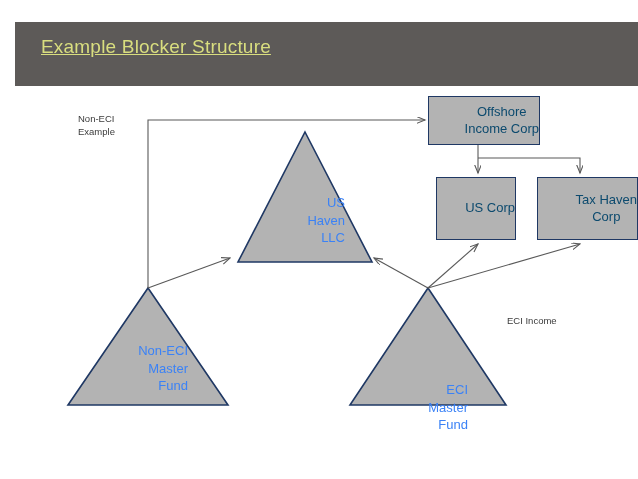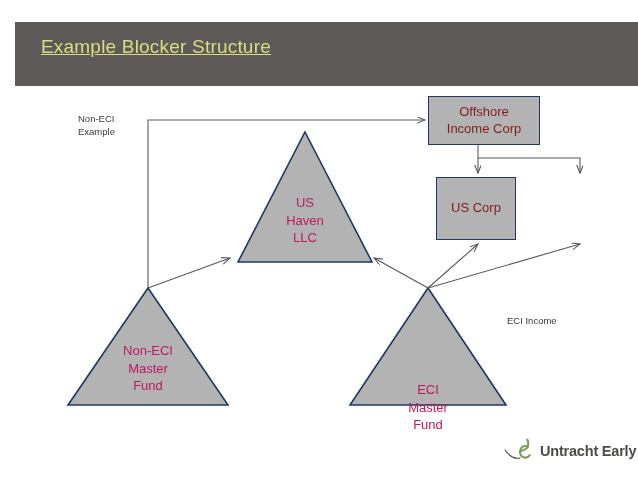--- a/index.html
+++ b/index.html
@@ -48,23 +48,23 @@
   }
 
   
   .node-box {
     position: absolute;
     background: #b3b3b3;
     border: 1.6px solid #1f3864;
     box-sizing: border-box;
     display: flex;
     align-items: center;
-    justify-content: center;
+    justify-content: flex-end;
     text-align: center;
-    color: #7f1d1d;
+    color: #0c4a6e;
     font-size: 13px;
     line-height: 1.25;
   }
   #box-offshore-feeder {
     left: 428px;
     top: 96px;
     width: 112px;
     height: 49px;
   }
   #box-us-corp {
@@ -76,22 +76,22 @@
   #box-tax-haven {
     left: 537px;
     top: 177px;
     width: 101px;
     height: 63px;
   }
 
   
   .tri-label {
     position: absolute;
-    text-align: center;
-    color: #be185d;
+    text-align: right;
+    color: #3b82f6;
     font-size: 13px;
     line-height: 1.35;
     pointer-events: none;
   }
   #label-us-feeder {
     left: 265px;
     top: 194px;
     width: 80px;
   }
   #label-noneci-fund {
@@ -186,20 +186,26 @@
     <span>
       <span>Offshore</span><br>
       <span>Income Corp</span>
     </span>
   </div>
 
   <div class="node-box" id="box-us-corp">
     <span>US Corp</span>
   </div>
 
+  <div class="node-box" id="box-tax-haven">
+    <span>
+      <span>Tax Haven</span><br>
+      <span>Corp</span>
+    </span>
+  </div>
 
   <div class="tri-label" id="label-us-feeder">
     <span>US</span><br>
     <span>Haven</span><br>
     <span>LLC</span>
   </div>
 
   <div class="tri-label" id="label-noneci-fund">
     <span>Non-ECI</span><br>
     <span>Master</span><br>
@@ -214,24 +220,14 @@
 
   <div class="annotation" id="ann-non-eci-income">
     <span>Non-ECI</span><br>
     <span>Example</span>
   </div>
 
   <div class="annotation" id="ann-eci-income">
     <span>ECI Income</span>
   </div>
 
-  <div id="logo">
-    <svg id="logo-mark" viewBox="0 0 36 26" xmlns="http://www.w3.org/2000/svg">
-      <path d="M2,12 C7,19 12,21 17,20" fill="none" stroke="#4a4a46" stroke-width="1.1" stroke-linecap="round"></path>
-      <path d="M24.5,8.5 C20.5,7 17,9.5 17,13.8 C17,17.6 19.6,20 22.8,19.6
-               C24.6,19.4 25.9,18.5 26.7,17.2
-               M17.6,13.2 C20.4,12.6 23.2,11.2 24.8,9.2" fill="none" stroke="#7d9b5a" stroke-width="2.1" stroke-linecap="round" stroke-linejoin="round"></path>
-      <path d="M24.6,8.6 C25.6,5.5 25.2,3 24.2,1.6" fill="none" stroke="#7d9b5a" stroke-width="2.1" stroke-linecap="round"></path>
-    </svg>
-    <span id="logo-text">Untracht Early</span>
-  </div>
 
 </div>
 
 </body></html>

